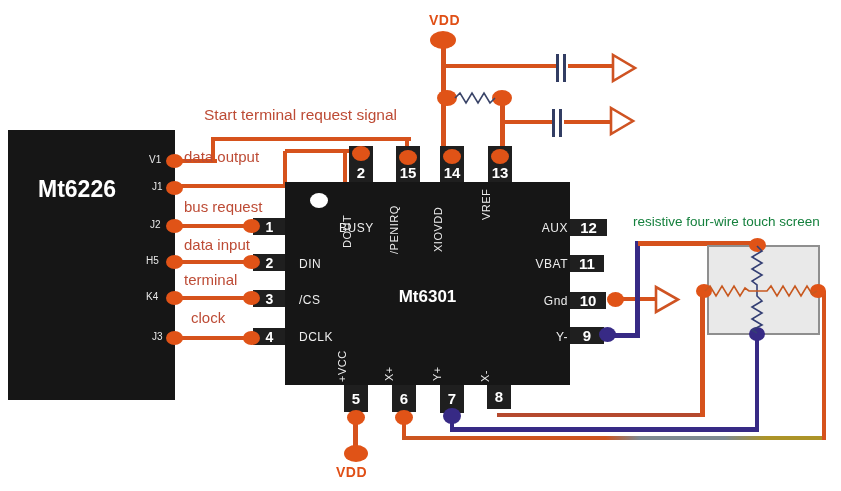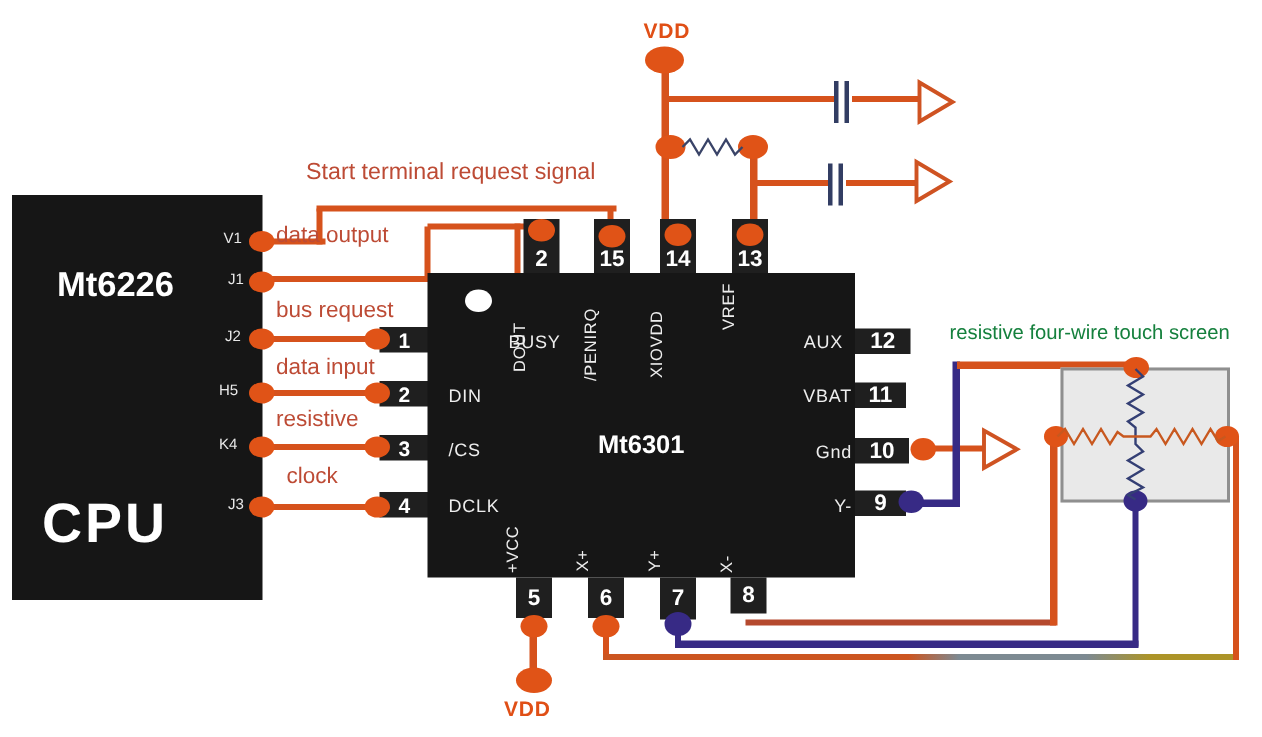--- a/index.html
+++ b/index.html
@@ -31,21 +31,20 @@
   .capbar{position:absolute;background:#323d63;z-index:6;}
   .screen{position:absolute;background:#e9e9e9;border:2px solid #8f8f8f;z-index:1;box-sizing:border-box;}
 </style>
 </head>
 <body>
 
 <div id="canvas">
 
   <div class="chip" style="left:8px;top:130px;width:167px;height:270px;">
     <div class="abs" style="left:30px;top:46px;color:#fff;font-size:23px;font-weight:bold;">Mt6226</div>
-    <div class="abs" style="left:20px;top:198px;color:#fff;font-size:37px;font-weight:bold;letter-spacing:2px;">CPU</div>
   </div>
   <div class="cpupin" style="left:149px;top:154px;">V1</div>
   <div class="cpupin" style="left:152px;top:181px;">J1</div>
   <div class="cpupin" style="left:150px;top:219px;">J2</div>
   <div class="cpupin" style="left:146px;top:255px;">H5</div>
   <div class="cpupin" style="left:146px;top:291px;">K4</div>
   <div class="cpupin" style="left:152px;top:331px;">J3</div>
 
   <div class="chip" style="left:285px;top:182px;width:285px;height:203px;"></div>
   <div class="dot d-w" style="left:310px;top:193px;width:18px;height:15px;"></div>
@@ -90,21 +89,21 @@
     </div>
   <div class="stub" style="left:570px;top:255px;width:34px;height:17px;font-size:15px;">
       <span>11</span>
     </div>
   <div class="stub" style="left:570px;top:292px;width:36px;height:17px;font-size:15px;">
       <span>10</span>
     </div>
   <div class="stub" style="left:570px;top:327px;width:34px;height:17px;font-size:15px;">
       <span>9</span>
     </div>
-  <div class="pinname" style="left:530px;top:221px;width:38px;text-align:center;">AUX</div>
+  <div class="pinname" style="left:530px;top:221px;width:38px;text-align:right;">AUX</div>
   <div class="pinname" style="left:528px;top:257px;width:40px;text-align:right;">VBAT</div>
   <div class="pinname" style="left:530px;top:294px;width:38px;text-align:right;">Gnd</div>
   <div class="pinname" style="left:530px;top:330px;width:38px;text-align:right;">Y-</div>
 
   <div class="stub" style="left:344px;top:385px;width:24px;height:27px;font-size:15px;align-items:flex-start;padding-top:5px;box-sizing:border-box;">
       <span>5</span>
     </div>
   <div class="stub" style="left:392px;top:385px;width:24px;height:27px;font-size:15px;align-items:flex-start;padding-top:5px;box-sizing:border-box;">
       <span>6</span>
     </div>
@@ -116,21 +115,21 @@
     </div>
   <div class="rlabel" style="left:349px;top:368px;width:40px;">+VCC</div>
   <div class="rlabel" style="left:396px;top:367px;width:24px;">X+</div>
   <div class="rlabel" style="left:444px;top:367px;width:24px;">Y+</div>
   <div class="rlabel" style="left:492px;top:368px;width:24px;">X-</div>
 
   <div class="redlab" style="left:204px;top:106px;font-size:15.5px;">Start terminal request signal</div>
   <div class="redlab" style="left:184px;top:148px;">data output</div>
   <div class="redlab" style="left:184px;top:198px;">bus request</div>
   <div class="redlab" style="left:184px;top:236px;">data input</div>
-  <div class="redlab" style="left:184px;top:271px;">resistive</div>
+  <div class="redlab" style="left:184px;top:271px;">terminal</div>
   <div class="redlab" style="left:191px;top:309px;">clock</div>
   <div class="redlab" style="left:633px;top:214px;font-size:13.5px;color:#15803d;">resistive four-wire touch screen</div>
   <div class="vddlab" style="left:429px;top:12px;">VDD</div>
   <div class="vddlab" style="left:336px;top:464px;">VDD</div>
 
   <div class="wire w-o" style="left:172px;top:224px;width:86px;height:4px;"></div>
   <div class="wire w-o" style="left:172px;top:260px;width:86px;height:4px;"></div>
   <div class="wire w-o" style="left:172px;top:296px;width:86px;height:4px;"></div>
   <div class="wire w-o" style="left:172px;top:336px;width:86px;height:4px;"></div>
   <div class="dot d-o" style="left:166px;top:219px;width:17px;height:14px;"></div>

